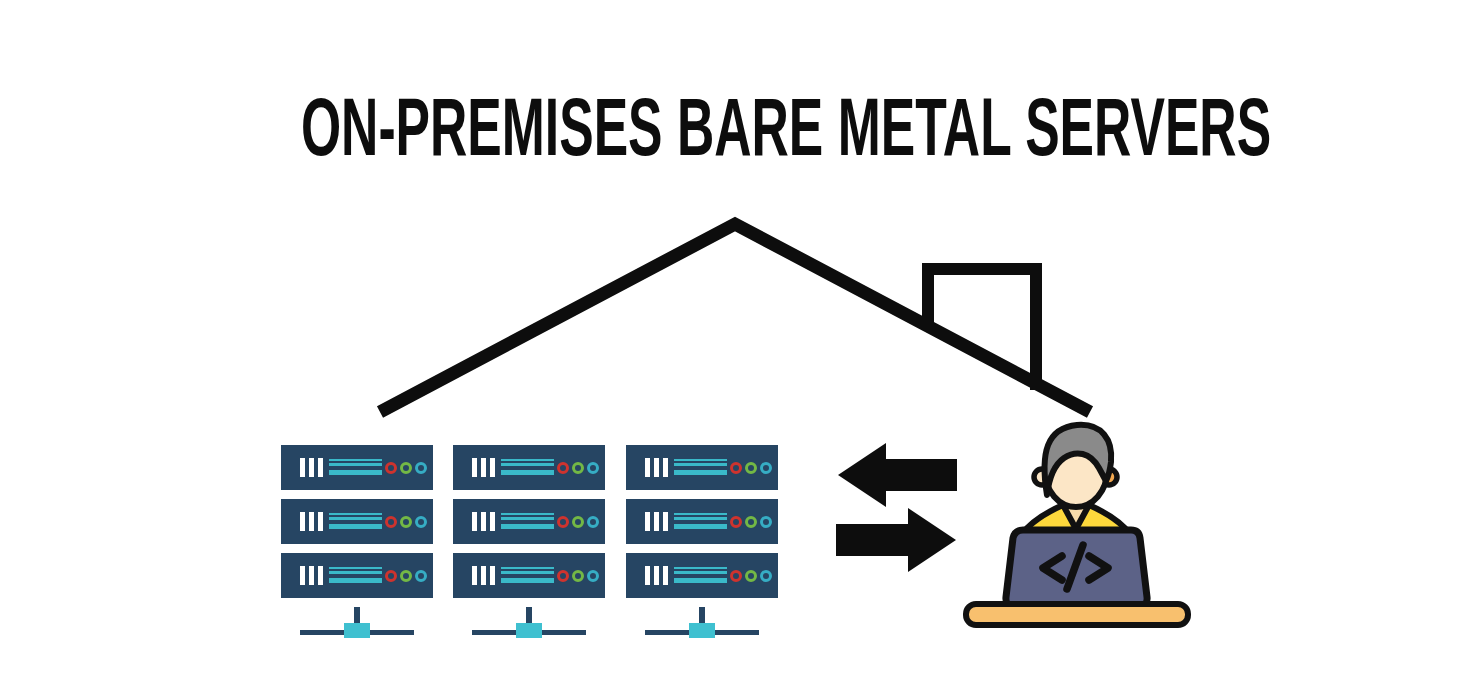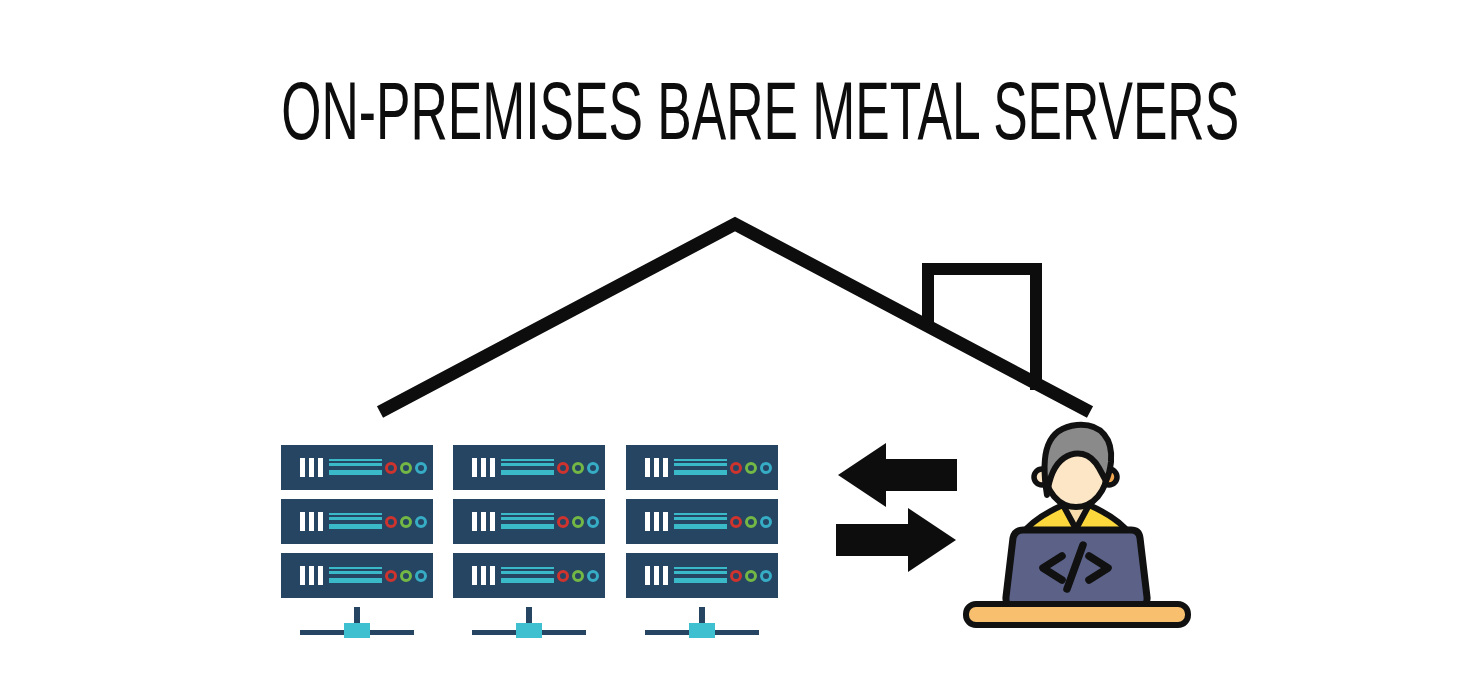--- a/index.html
+++ b/index.html
@@ -3,23 +3,23 @@
 <meta charset="utf-8">
 <style>
   html,body{margin:0;padding:0;}
   body{background:#ffffff;font-family:"Liberation Sans",sans-serif;}
   .canvas{
     position:relative;width:1472px;height:700px;background:var(--bg,#fff);
     overflow:hidden;
   }
   
   .title{
-    position:absolute;top:70px;left:0;right:0;margin:0;
+    position:absolute;top:70px;left:0;right:0;margin:16px;
     text-align:center;line-height:1;
-    font-weight:400;font-size:82px;color:var(--ink,#0d0d0d);
+    font-weight:700;font-size:82px;color:var(--ink,#0d0d0d);
     letter-spacing:0px;
   }
   .title-inner{
     display:inline-block;
     transform:scaleX(0.63);
     transform-origin:50% 50%;
     white-space:nowrap;
   }
   
   .scene{position:absolute;left:0;top:0;width:1472px;height:700px;}

